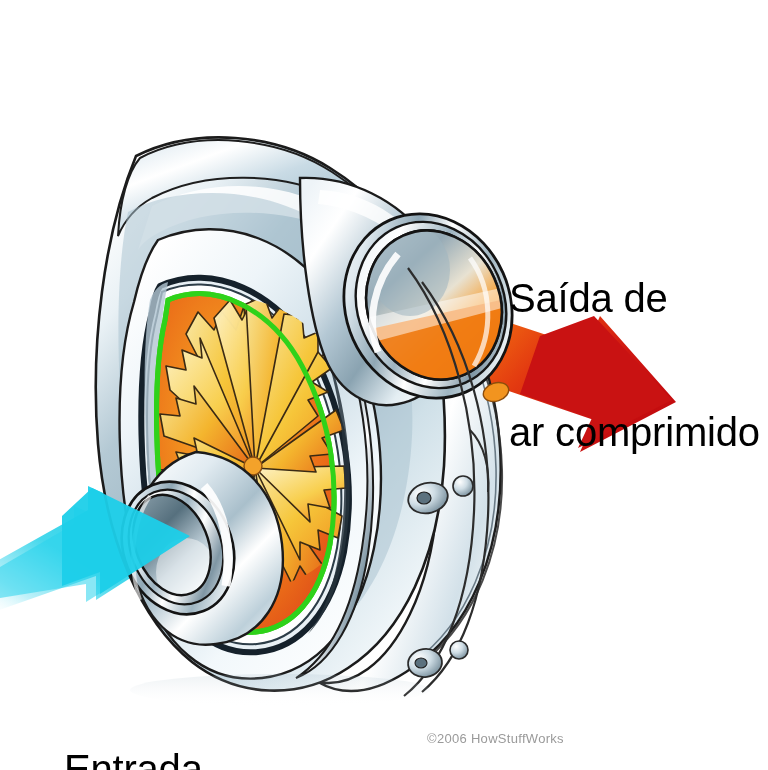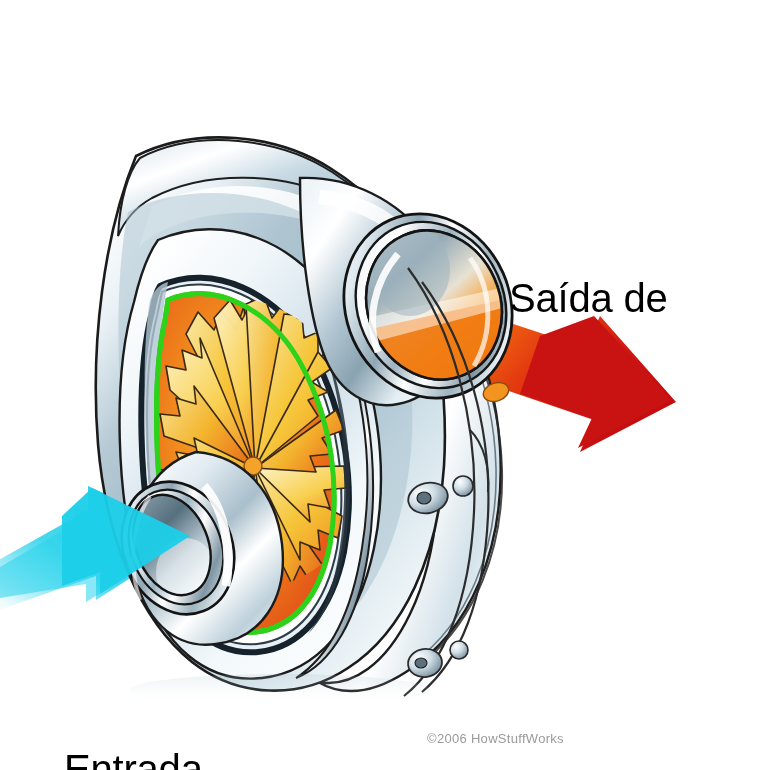--- a/index.html
+++ b/index.html
@@ -403,20 +403,21 @@
     <g>
       <path d="M92,488 L190,536 L100,594 L100,572 L62,586 L62,516 Z" fill="#1ccfe9" opacity="0.95"></path>
     </g>
     <g>
       <path d="M594,316 L672,400 L578,448 L592,418 L520,394 L540,336 Z" fill="#c91212"></path>
     </g>
   </svg>
 
   <div class="label" id="label-outlet">
     <div>Saída de</div>
+    <div>ar comprimido</div>
   </div>
 
   <div class="label" id="label-inlet">
     <div>Entrada</div>
     
   </div>
 
   <div id="copyright">©2006 HowStuffWorks</div>
 
 </div>

